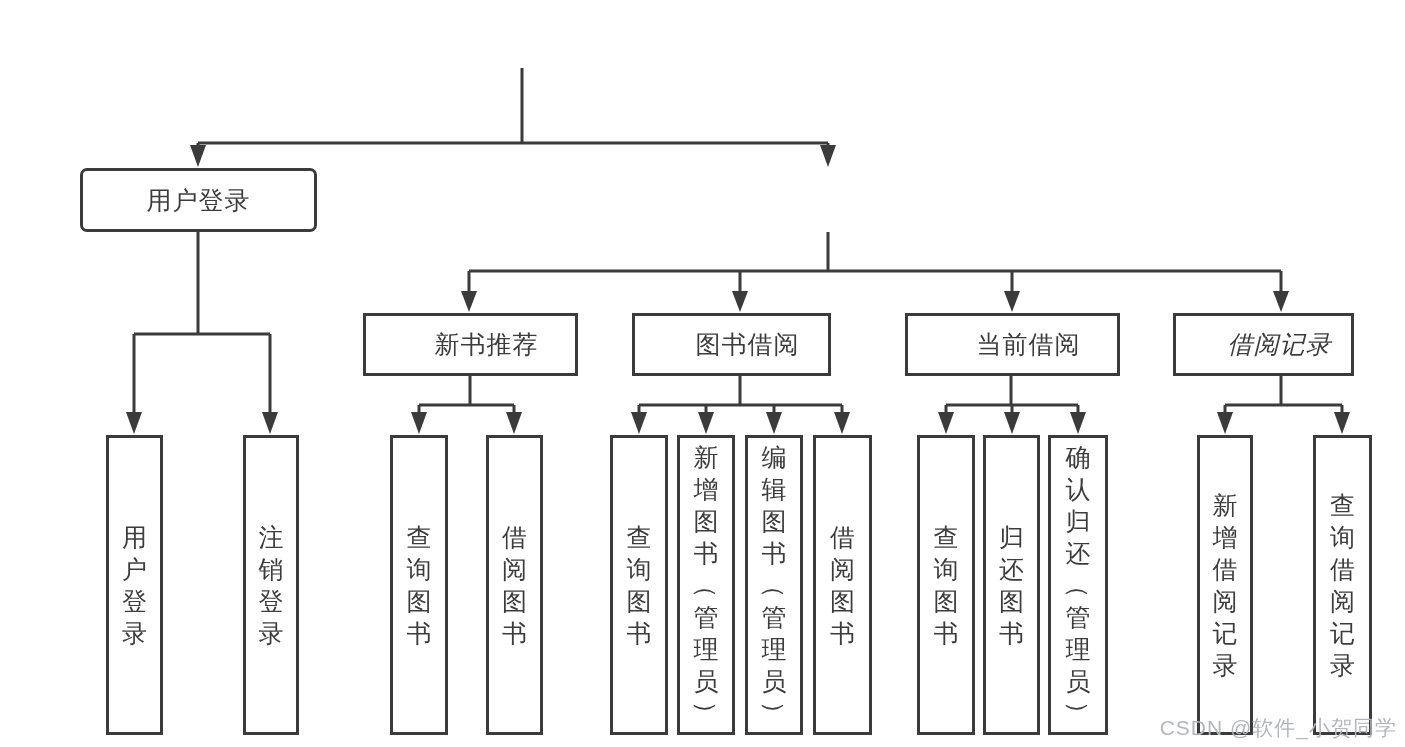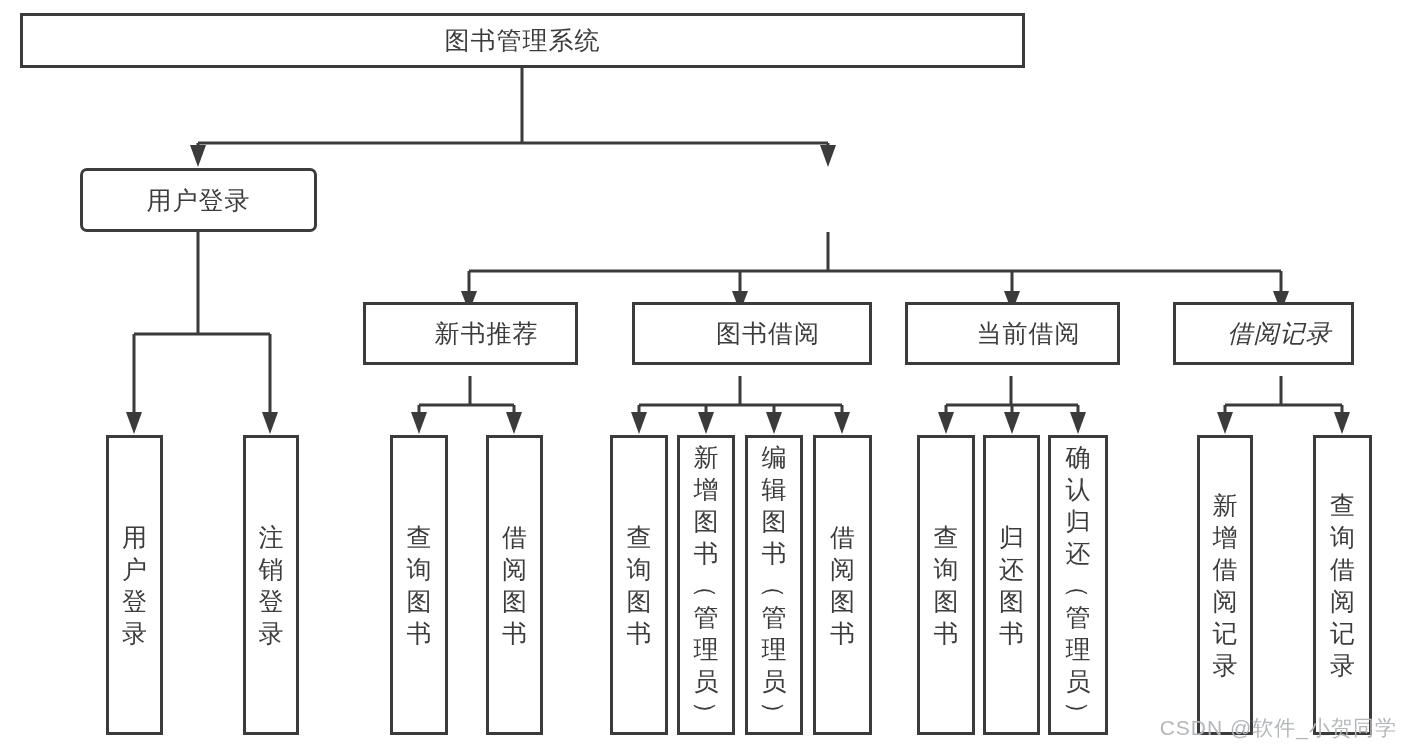--- a/index.html
+++ b/index.html
@@ -19,23 +19,23 @@
     background: #ffffff;
     display: flex;
     align-items: center;
     justify-content: center;
     color: #3c3c3c;
   }
   .hlabel { font-size: 25px; letter-spacing: 1px; white-space: nowrap; }
   .root  { left: 20px;  top: 13px;  width: 1005px; height: 55px; }
   .l2a   { left: 80px;  top: 168px; width: 237px;  height: 64px; border-radius: 7px; }
   .l2b   { left: 710px; top: 168px; width: 237px;  height: 64px; }
-  .l3    { top: 302px; height: 63px; padding-left: 32px; }
+  .l3    { top: 313px; height: 63px; padding-left: 32px; }
   .l3a   { left: 363px;  width: 215px; }
-  .l3b   { left: 632px;  width: 240px; }
+  .l3b   { left: 632px;  width: 199px; }
   .l3c   { left: 905px;  width: 215px; }
   .l3d   { left: 1173px; width: 181px; font-style: italic; }
   .leaf  { top: 435px; height: 300px; }
   .vbox {
     display: flex;
     flex-direction: column;
     align-items: center;
     justify-content: center;
     gap: 7px;
   }
@@ -97,21 +97,20 @@
 
       <polygon points="938,412 954,412 946,434"></polygon>
       <polygon points="1004,412 1020,412 1012,434"></polygon>
       <polygon points="1070,412 1086,412 1078,434"></polygon>
 
       <polygon points="1217,412 1233,412 1225,434"></polygon>
       <polygon points="1334,412 1350,412 1342,434"></polygon>
     </g>
   </svg>
 
-  <div class="node root hlabel">图书管理系统</div>
 
   <div class="node l2a hlabel">用户登录</div>
 
   <div class="node l3 l3a hlabel">新书推荐</div>
   <div class="node l3 l3b hlabel">图书借阅</div>
   <div class="node l3 l3c hlabel">当前借阅</div>
   <div class="node l3 l3d hlabel">借阅记录</div>
 
   <div class="node leaf vbox" style="left:106px;width:57px;">
       <span>用</span>

